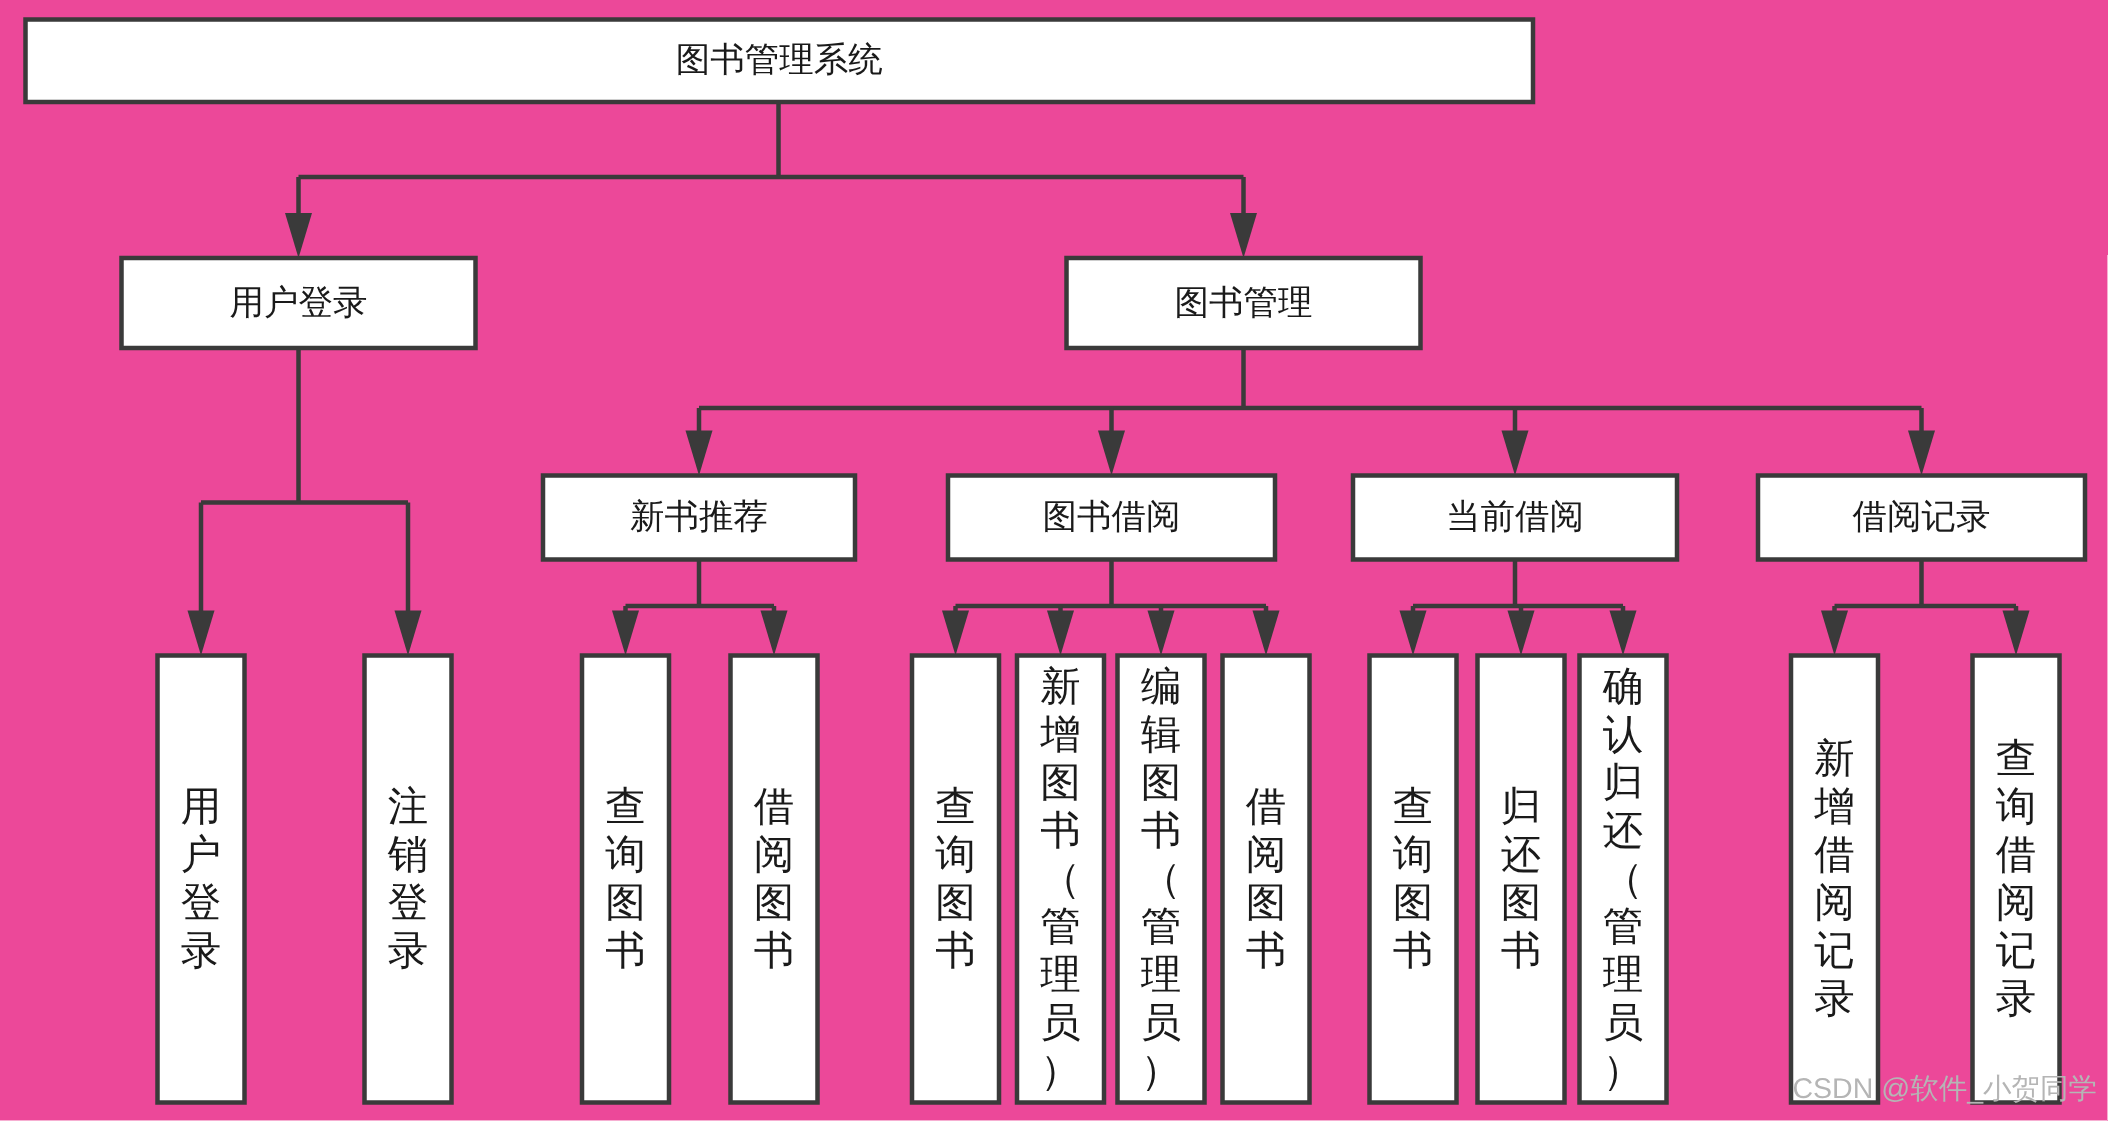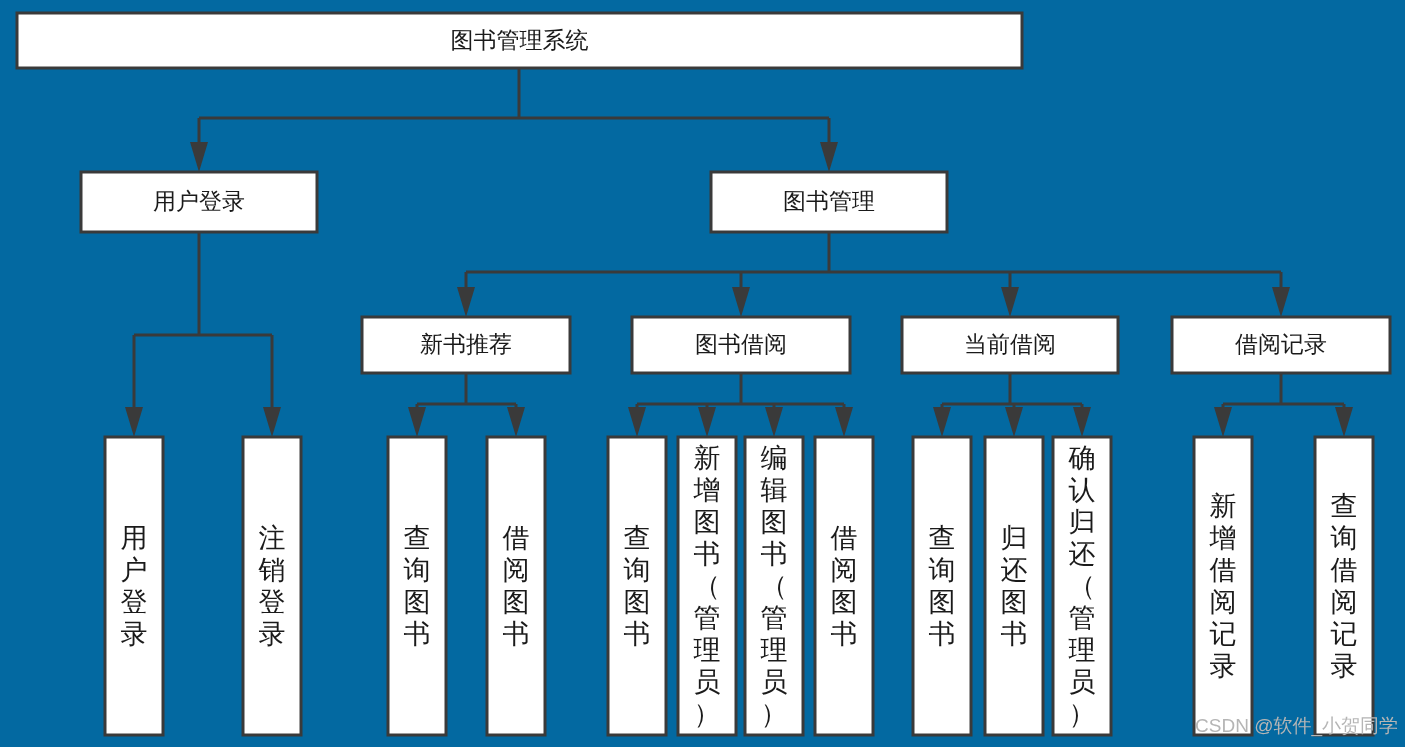--- a/index.html
+++ b/index.html
@@ -7,21 +7,21 @@
     padding: 0;
     background: #ffffff;
   }
   body {
     font-family: "Liberation Sans", "DejaVu Sans", sans-serif;
   }
   #diagram-root {
     position: relative;
     width: 1405px;
     height: 747px;
-    background: #0369a1;
+    background: #ec4899;
     overflow: hidden;
   }
   svg.diagram-canvas {
     position: absolute;
     left: 0;
     top: 0;
     width: 1405px;
     height: 747px;
   }
   .node-box {

